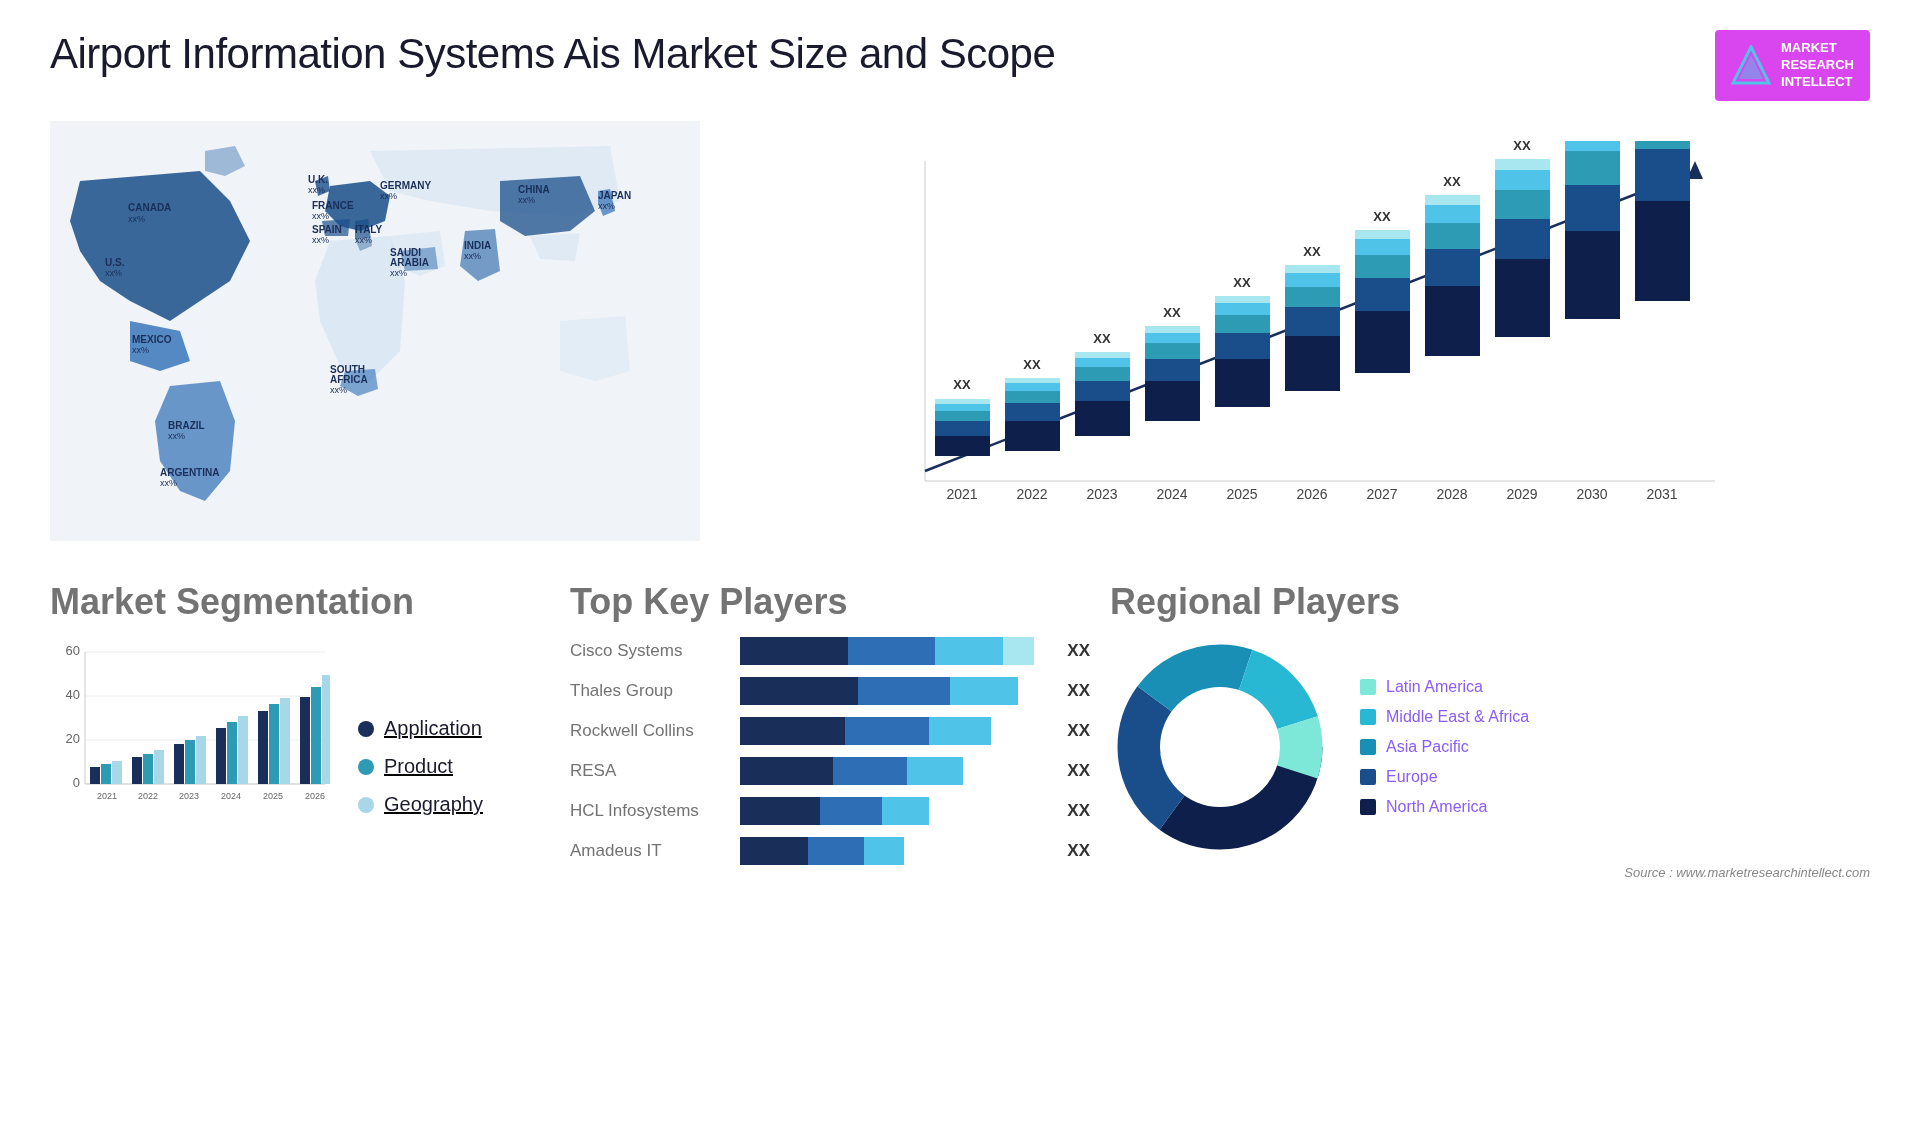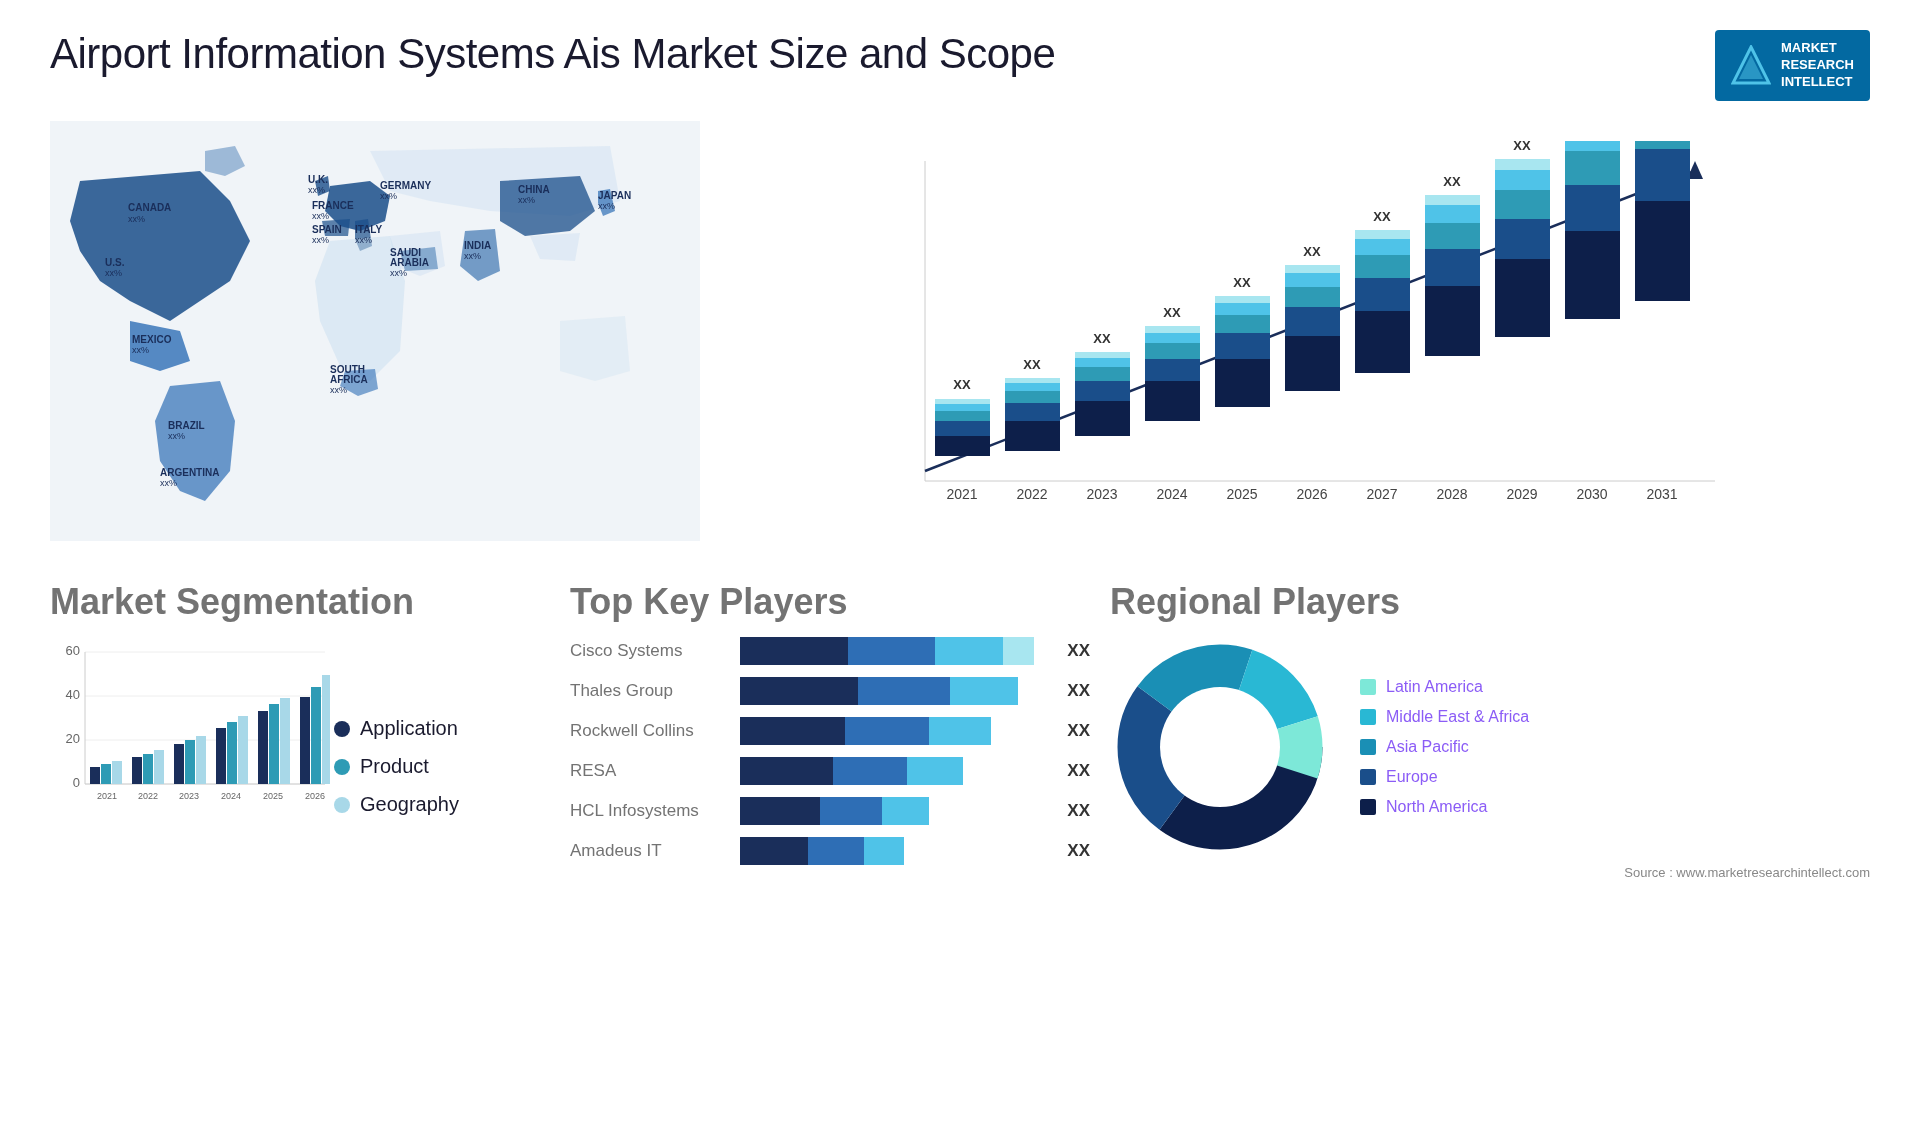--- a/index.html
+++ b/index.html
@@ -31,21 +31,21 @@
     .page-title {
       font-size: 42px;
       font-weight: 400;
       color: #1a1a2e;
       letter-spacing: -0.5px;
     }
 
     .logo-container {
       display: flex;
       align-items: center;
-      background: #0369a1;
+      background: #d946ef;
       padding: 10px 16px;
       border-radius: 4px;
       gap: 10px;
     }
 
     .logo-icon {
       width: 40px;
       height: 40px;
     }
 
@@ -109,22 +109,23 @@
 
     
     .world-map {
       width: 100%;
       height: 420px;
     }
 
     
     .seg-chart-container {
       display: flex;
-      gap: 4px;
+      gap: 28px;
       align-items: center;
+      text-decoration: underline;
     }
 
     .seg-chart {
       flex: 0 0 280px;
       height: 260px;
     }
 
     .seg-legend {
       display: flex;
       flex-direction: column;
@@ -234,20 +235,21 @@
       height: 16px;
       border-radius: 2px;
       flex-shrink: 0;
     }
 
     .source-text {
       font-size: 13px;
       color: #888;
       text-align: right;
       margin-top: 8px;
+      font-style: italic;
     }
 
     
     .map-label {
       font-size: 10px;
       font-weight: 700;
       fill: #1a2e5a;
     }
 
     .map-label-val {

